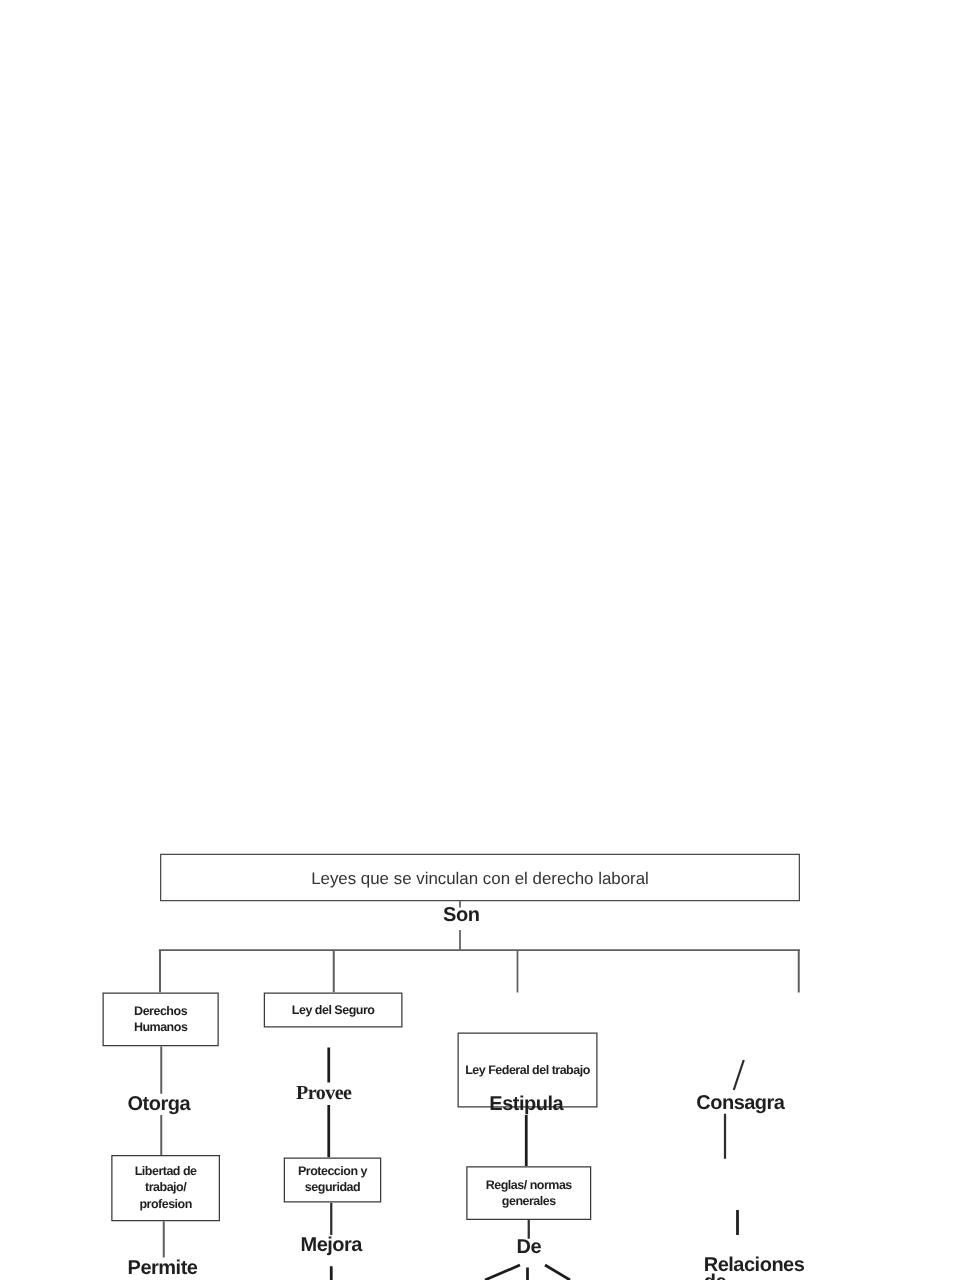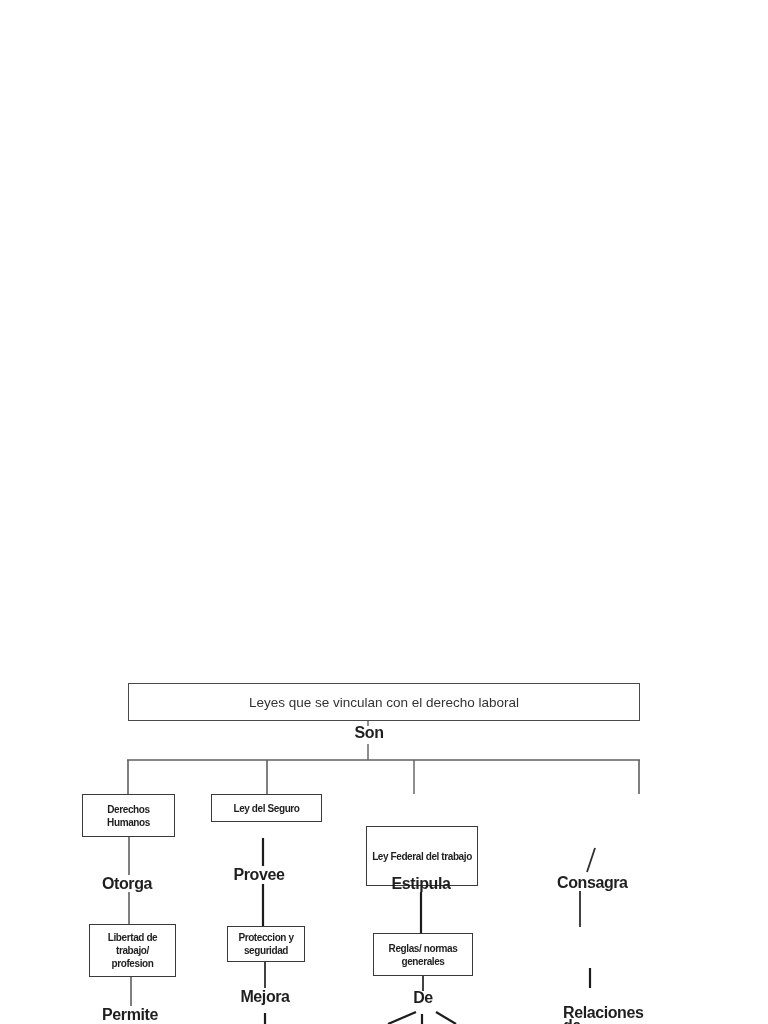--- a/index.html
+++ b/index.html
@@ -42,21 +42,21 @@
   .box-law-3{left:366px;top:826px;width:112px;height:60px;padding:0 4px;}
   .box-law-4{left:529px;top:794px;width:136px;height:53px;padding:0 2px;}
   
   .box-prov-1{left:89px;top:924px;width:87px;height:53px;padding:0 4px;}
   .box-prov-2{left:227px;top:926px;width:78px;height:36px;padding:0 4px;}
   .box-prov-3{left:373px;top:933px;width:100px;height:43px;padding:0 4px;}
   .box-prov-4{left:532px;top:927px;width:115px;height:41px;padding:0 3px;}
   
   .lbl-son{left:345px;top:726px;width:48px;}
   .lbl-verb-1{left:97px;top:877px;width:60px;}
-  .lbl-verb-2{left:229px;top:868px;width:60px;}
+  .lbl-verb-2{left:229px;top:868px;width:60px;font-family:Liberation Serif, serif;}
   .lbl-verb-3{left:391px;top:877px;width:60px;}
   .lbl-verb-4{left:557px;top:876px;width:60px;}
   .lbl-eff-1{left:100px;top:1008px;width:60px;}
   .lbl-eff-2{left:235px;top:990px;width:60px;}
   .lbl-eff-3{left:393px;top:991px;width:60px;}
   .lbl-eff-4{left:563px;top:990px;width:72px;margin-top:16px;}
 </style>
 </head>
 <body>
 

